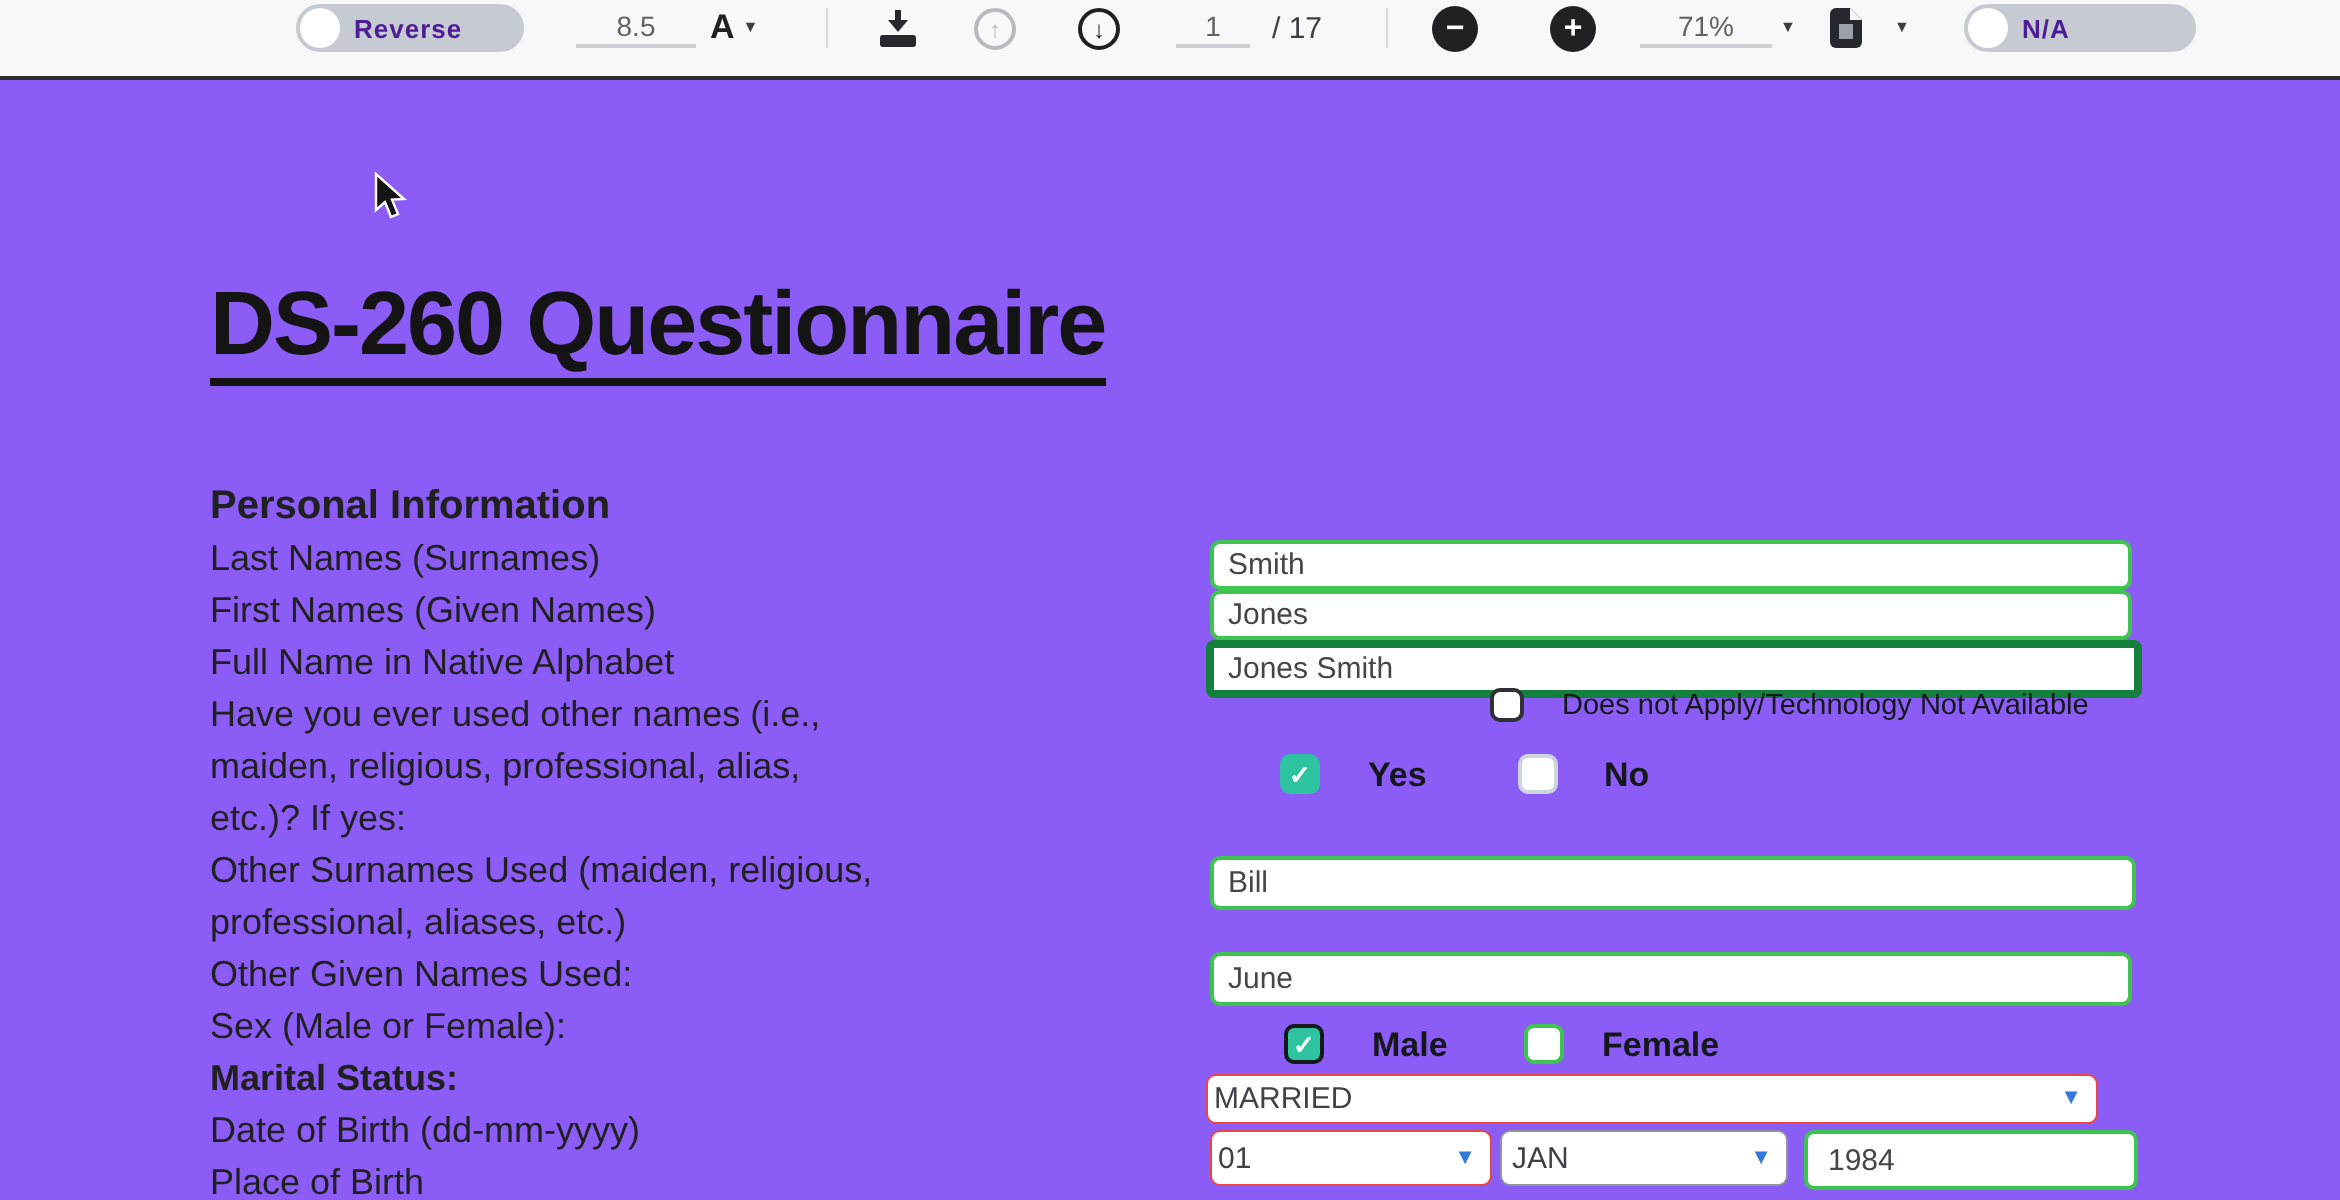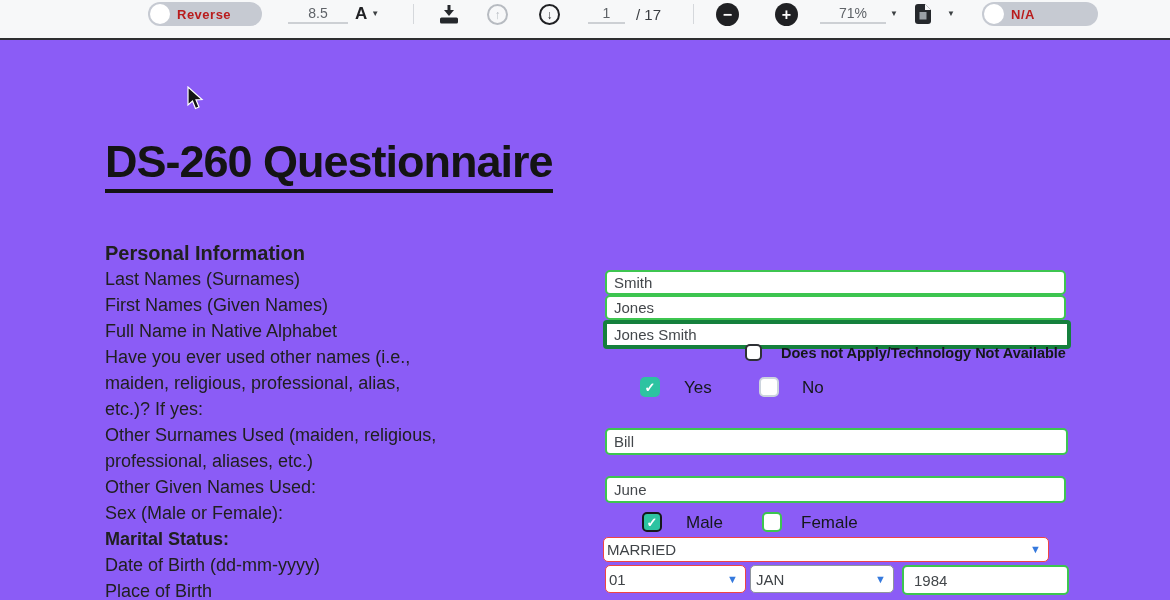--- a/index.html
+++ b/index.html
@@ -16,21 +16,21 @@
   .toolbar *{box-sizing:border-box;}
   .toggle{
     position:absolute;top:2px;height:24px;border-radius:13px;
     background:#c6cad2;display:flex;align-items:center;cursor:pointer;
   }
   .toggle .knob{
     width:20px;height:20px;border-radius:50%;background:#ffffff;
     margin-left:2px;flex:0 0 auto;
   }
   .toggle .tlabel{
-    color:#b91c1c;font-weight:bold;font-size:13px;letter-spacing:.5px;
+    color:#4c1d95;font-weight:bold;font-size:13px;letter-spacing:.5px;
     margin:0 14px 0 7px;
   }
   .toggle.reverse{left:148px;width:114px;}
   .toggle.na{left:982px;width:116px;}
   .ubox{
     position:absolute;top:4px;height:20px;text-align:center;
     border-bottom:2px solid #cdd0d4;color:#5f6368;font-size:14px;line-height:18px;
   }
   .ubox.fs{left:288px;width:60px;}
   .ubox.page{left:588px;width:37px;}
@@ -99,22 +99,22 @@
   .cb{
     position:absolute;width:20px;height:20px;border-radius:5px;box-sizing:border-box;
     display:flex;align-items:center;justify-content:center;cursor:pointer;
   }
   .cb .check{color:#ffffff;font-size:13px;font-weight:bold;line-height:1;}
   .cb-dna{left:745px;top:304px;width:17px;height:17px;border:2.5px solid #2e3135;background:#fff;}
   .cb-yes{left:640px;top:337px;background:#2dc3a1;}
   .cb-no{left:759px;top:337px;border:2px solid #ccd4dd;background:#fff;}
   .cb-male{left:642px;top:472px;background:#2dc3a1;border:2px solid #15181b;}
   .cb-female{left:762px;top:472px;border:2px solid #3dc550;background:#fff;}
-  .cb-label{position:absolute;font-size:17px;font-weight:400;color:#15181b;white-space:nowrap;}
-  .lbl-dna{left:781px;top:305px;font-size:14.5px;font-weight:700;}
+  .cb-label{position:absolute;font-size:17px;font-weight:700;color:#15181b;white-space:nowrap;}
+  .lbl-dna{left:781px;top:305px;font-size:14.5px;font-weight:400;}
   .lbl-yes{left:684px;top:338px;}
   .lbl-no{left:802px;top:338px;text-align:center;}
   .lbl-male{left:686px;top:473px;}
   .lbl-female{left:801px;top:473px;}
 </style>
 </head>
 <body>
 
 <div class="toolbar">
   <div class="toggle reverse">

